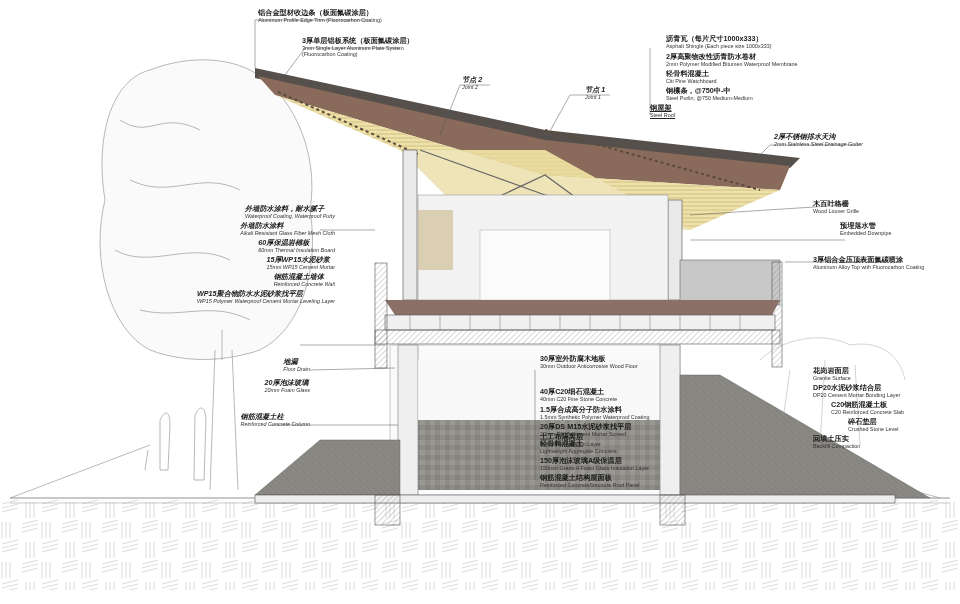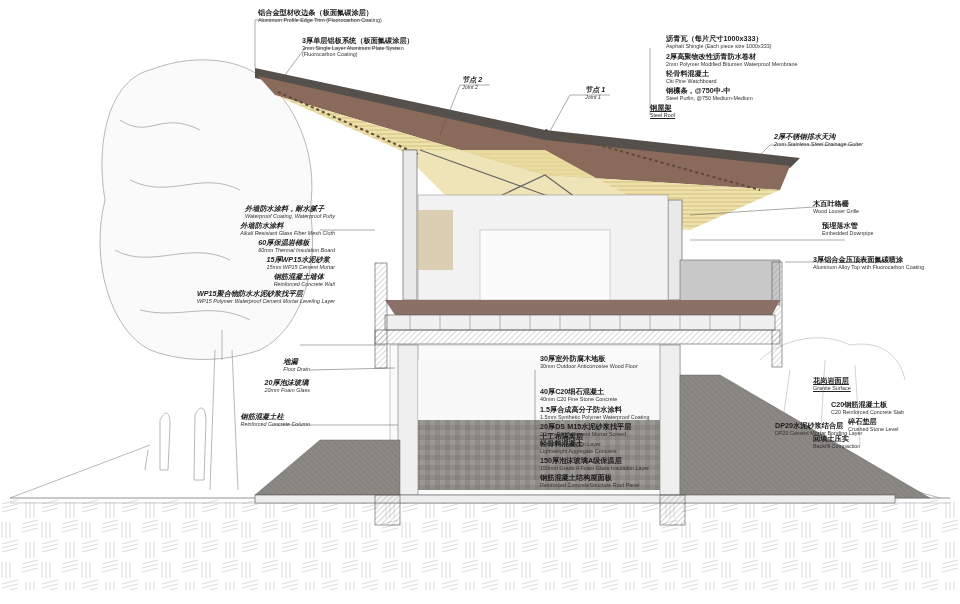--- a/index.html
+++ b/index.html
@@ -183,21 +183,21 @@
 </div>
 
 <div class="lbl r" style="left:774px;top:133px;">
   <span class="zh">2厚不锈钢排水天沟</span>
   <span class="en">2mm Stainless Steel Drainage Gutter</span>
 </div>
 <div class="lbl" style="left:813px;top:200px;">
   <span class="zh">木百叶格栅</span>
   <span class="en">Wood Louver Grille</span>
 </div>
-<div class="lbl" style="left:822px;top:222px;">
+<div class="lbl" style="left:840px;top:222px;">
   <span class="zh">预埋落水管</span>
   <span class="en">Embedded Downpipe</span>
 </div>
 <div class="lbl" style="left:813px;top:256px;">
   <span class="zh">3厚铝合金压顶表面氟碳喷涂</span>
   <span class="en">Aluminum Alloy Top with Fluorocarbon Coating</span>
 </div>
 
 <div class="lbl r" style="right:625px;top:205px;">
   <span class="zh">外墙防水涂料，耐水腻子</span>
@@ -262,25 +262,25 @@
 </div>
 <div class="lbl" style="left:540px;top:457px;">
   <span class="zh">150厚泡沫玻璃A级保温层</span>
   <span class="en">150mm Grade A Foam Glass Insulation Layer</span>
 </div>
 <div class="lbl" style="left:540px;top:474px;">
   <span class="zh">钢筋混凝土结构屋面板</span>
   <span class="en">Reinforced ConcreteStructure Roof Panel</span>
 </div>
 
-<div class="lbl" style="left:813px;top:377px;text-decoration:underline;">
+<div class="lbl" style="left:813px;top:367px;">
   <span class="zh">花岗岩面层</span>
   <span class="en">Granite Surface</span>
 </div>
-<div class="lbl" style="left:775px;top:384px;margin-top:38px;">
+<div class="lbl" style="left:813px;top:384px;">
   <span class="zh">DP20水泥砂浆结合层</span>
   <span class="en">DP20 Cement Mortar Bonding Layer</span>
 </div>
 <div class="lbl" style="left:813px;top:401px;margin-left:18px;">
   <span class="zh">C20钢筋混凝土板</span>
   <span class="en">C20 Reinforced Concrete Slab</span>
 </div>
 <div class="lbl" style="left:813px;top:418px;margin-left:35px;">
   <span class="zh">碎石垫层</span>
   <span class="en">Crushed Stone Level</span>

